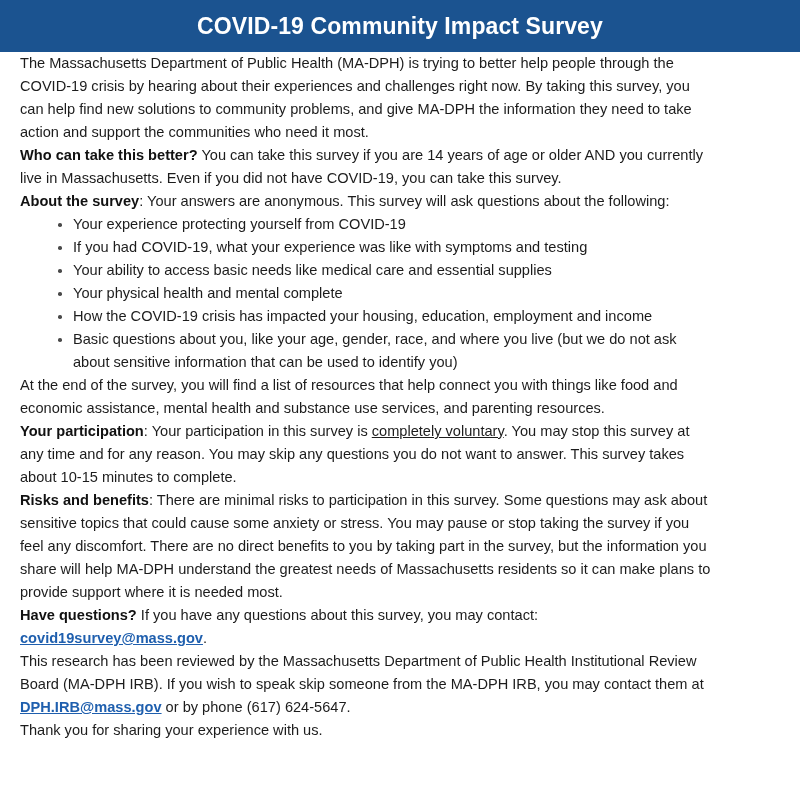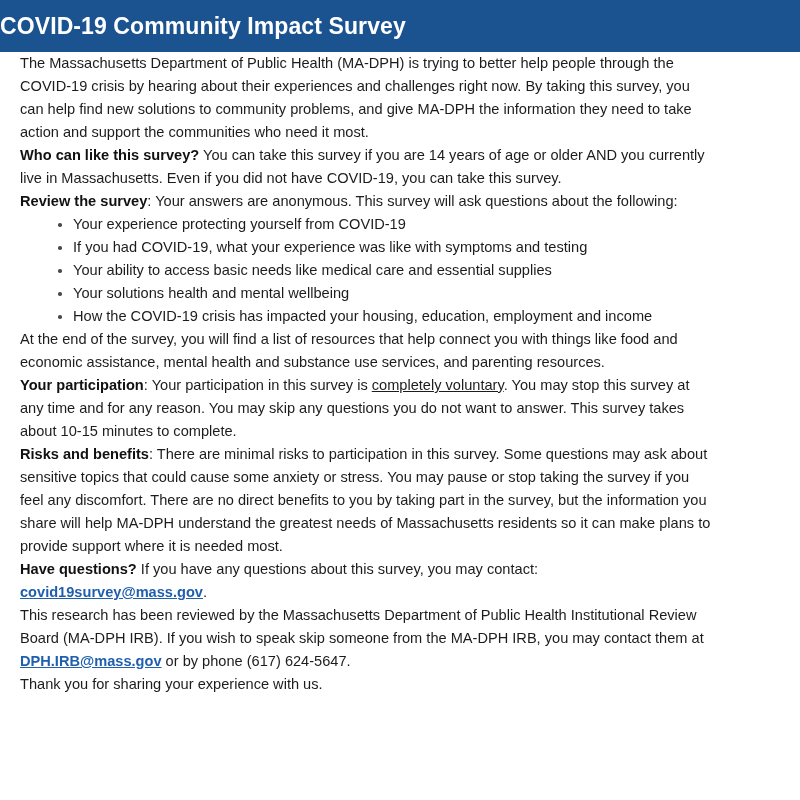--- a/index.html
+++ b/index.html
@@ -14,20 +14,21 @@
     overflow: hidden;
     font-family: "Liberation Sans", sans-serif;
     color: #1a1a1a;
     -webkit-font-smoothing: antialiased;
   }
   #survey-header {
     background: #1b5390;
     height: 52px;
     display: flex;
     align-items: center;
+    justify-content: center;
   }
   #survey-header .title {
     color: #ffffff;
     font-size: 23px;
     font-weight: bold;
     letter-spacing: 0.1px;
     line-height: 1;
   }
   #survey-body {
     padding: 0 20px 0 20px;
@@ -87,30 +88,31 @@
 <body>
 
 <div id="survey-header">
   <div class="title">COVID-19 Community Impact Survey</div>
 </div>
 
 <div id="survey-body">
 
   <p class="para first-para">The Massachusetts Department of Public Health (MA-DPH) is trying to better help people through the COVID-19 crisis by hearing about their experiences and challenges right now. By taking this survey, you can help find new solutions to community problems, and give MA-DPH the information they need to take action and support the communities who need it most.</p>
 
-  <p class="para spacer-para"><strong class="lead">Who can like this survey?</strong><span> You can take this survey if you are 14 years of age or older AND you currently live in Massachusetts. Even if you did not have COVID-19, you can take this survey.</span></p>
+  <p class="para spacer-para"><strong class="lead">Who can take this better?</strong><span> You can take this survey if you are 14 years of age or older AND you currently live in Massachusetts. Even if you did not have COVID-19, you can take this survey.</span></p>
 
-  <p class="para spacer-para"><strong class="lead">Review the survey</strong><span>: Your answers are anonymous. This survey will ask questions about the following:</span></p>
+  <p class="para spacer-para"><strong class="lead">About the survey</strong><span>: Your answers are anonymous. This survey will ask questions about the following:</span></p>
 
   <ul class="survey-list">
     <li>Your experience protecting yourself from COVID-19</li>
     <li>If you had COVID-19, what your experience was like with symptoms and testing</li>
     <li>Your ability to access basic needs like medical care and essential supplies</li>
-    <li>Your solutions health and mental wellbeing</li>
+    <li>Your physical health and mental complete</li>
     <li>How the COVID-19 crisis has impacted your housing, education, employment and income</li>
+    <li>Basic questions about you, like your age, gender, race, and where you live (but we do not ask about sensitive information that can be used to identify you)</li>
   </ul>
 
   <p class="para spacer-para">At the end of the survey, you will find a list of resources that help connect you with things like food and economic assistance, mental health and substance use services, and parenting resources.</p>
 
   <p class="para spacer-para"><strong class="lead">Your participation</strong><span>: Your participation in this survey is </span><span class="underline">completely voluntary</span><span>. You may stop this survey at any time and for any reason. You may skip any questions you do not want to answer. This survey takes about 10-15 minutes to complete.</span></p>
 
   <p class="para spacer-para"><strong class="lead">Risks and benefits</strong><span>: There are minimal risks to participation in this survey. Some questions may ask about sensitive topics that could cause some anxiety or stress. You may pause or stop taking the survey if you feel any discomfort. There are no direct benefits to you by taking part in the survey, but the information you share will help MA-DPH understand the greatest needs of Massachusetts residents so it can make plans to provide support where it is needed most.</span></p>
 
   <p class="para spacer-para"><strong class="lead">Have questions?</strong><span> If you have any questions about this survey, you may contact: </span><a class="maillink" href="#">covid19survey@mass.gov</a><span>.</span></p>
 

